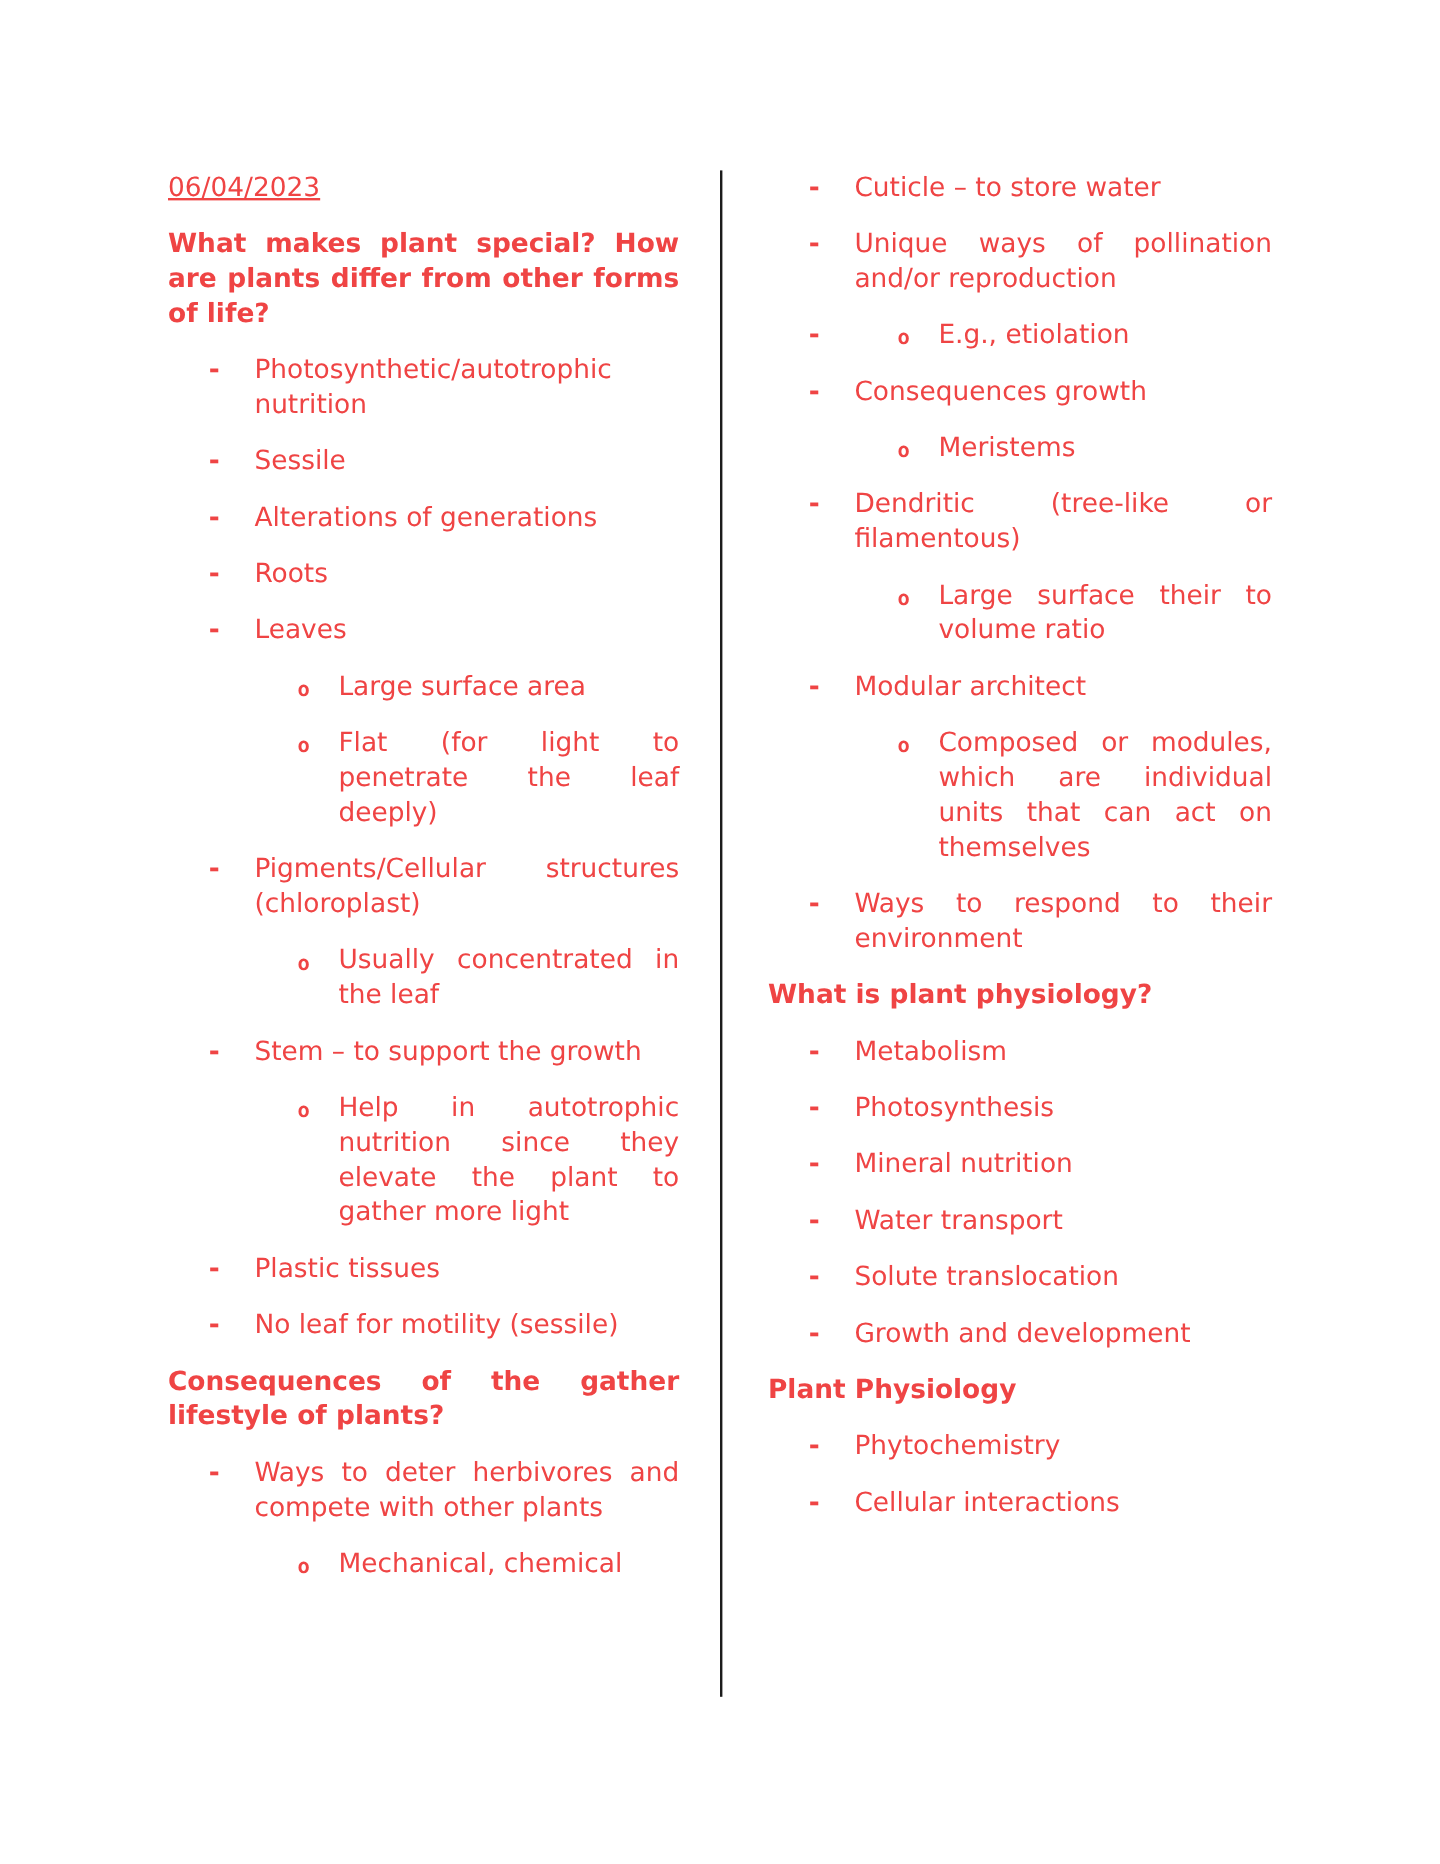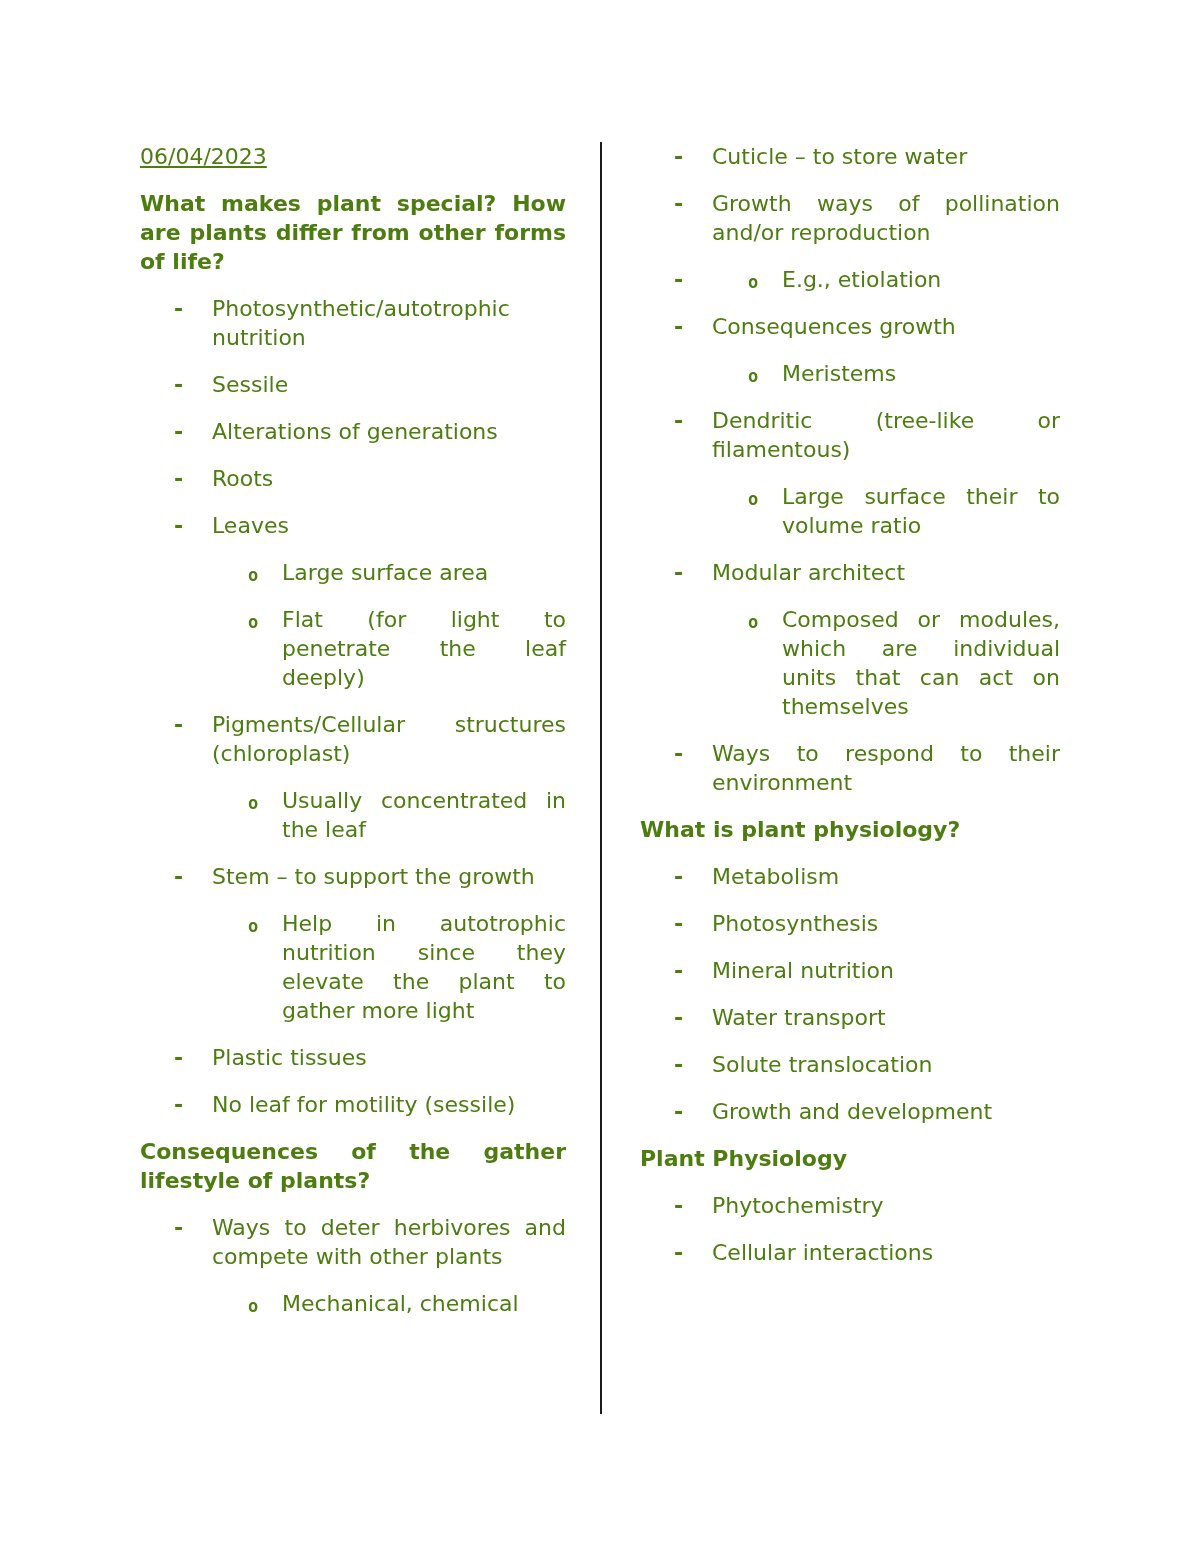--- a/index.html
+++ b/index.html
@@ -8,21 +8,21 @@
     background: #ffffff;
   }
   .page {
     position: relative;
     width: 1200px;
     height: 1553px;
     background: #ffffff;
     font-family: "DejaVu Sans", "Liberation Sans", sans-serif;
     font-size: 22px;
     line-height: 29px;
-    color: #4d7c0f;
+    color: #ef4444;
   }
   .column {
     position: absolute;
     top: 142px;
     text-align: justify;
   }
   .col-left  { left: 140px; width: 426px; }
   .col-right { left: 640px; width: 420px; }
   .divider {
     position: absolute;
@@ -81,21 +81,21 @@
       <div class="block heading"><span class="text">Consequences of the gather lifestyle of plants?</span></div>
       <div class="block b1"><span class="marker dash">-</span><span class="text">Ways to deter herbivores and compete with other plants</span></div>
       <div class="block b2"><span class="marker circle">o</span><span class="text">Mechanical, chemical</span></div>
     </div>
 
   <div class="divider"></div>
 
   <div class="column col-right">
 
   <div class="block b1"><span class="marker dash">-</span><span class="text">Cuticle – to store water</span></div>
-      <div class="block b1"><span class="marker dash">-</span><span class="text">Growth ways of pollination and/or reproduction</span></div>
+      <div class="block b1"><span class="marker dash">-</span><span class="text">Unique ways of pollination and/or reproduction</span></div>
       <div class="block b1"><span class="marker dash">-</span></div>
       <div class="block b2"><span class="marker circle">o</span><span class="text">E.g., etiolation</span></div>
       <div class="block b1"><span class="marker dash">-</span><span class="text">Consequences growth</span></div>
       <div class="block b2"><span class="marker circle">o</span><span class="text">Meristems</span></div>
       <div class="block b1"><span class="marker dash">-</span><span class="text">Dendritic (tree-like or filamentous)</span></div>
       <div class="block b2"><span class="marker circle">o</span><span class="text">Large surface their to volume ratio</span></div>
       <div class="block b1"><span class="marker dash">-</span><span class="text">Modular architect</span></div>
       <div class="block b2"><span class="marker circle">o</span><span class="text">Composed or modules, which are individual units that can act on themselves</span></div>
       <div class="block b1"><span class="marker dash">-</span><span class="text">Ways to respond to their environment</span></div>
       <div class="block heading"><span class="text">What is plant physiology?</span></div>

